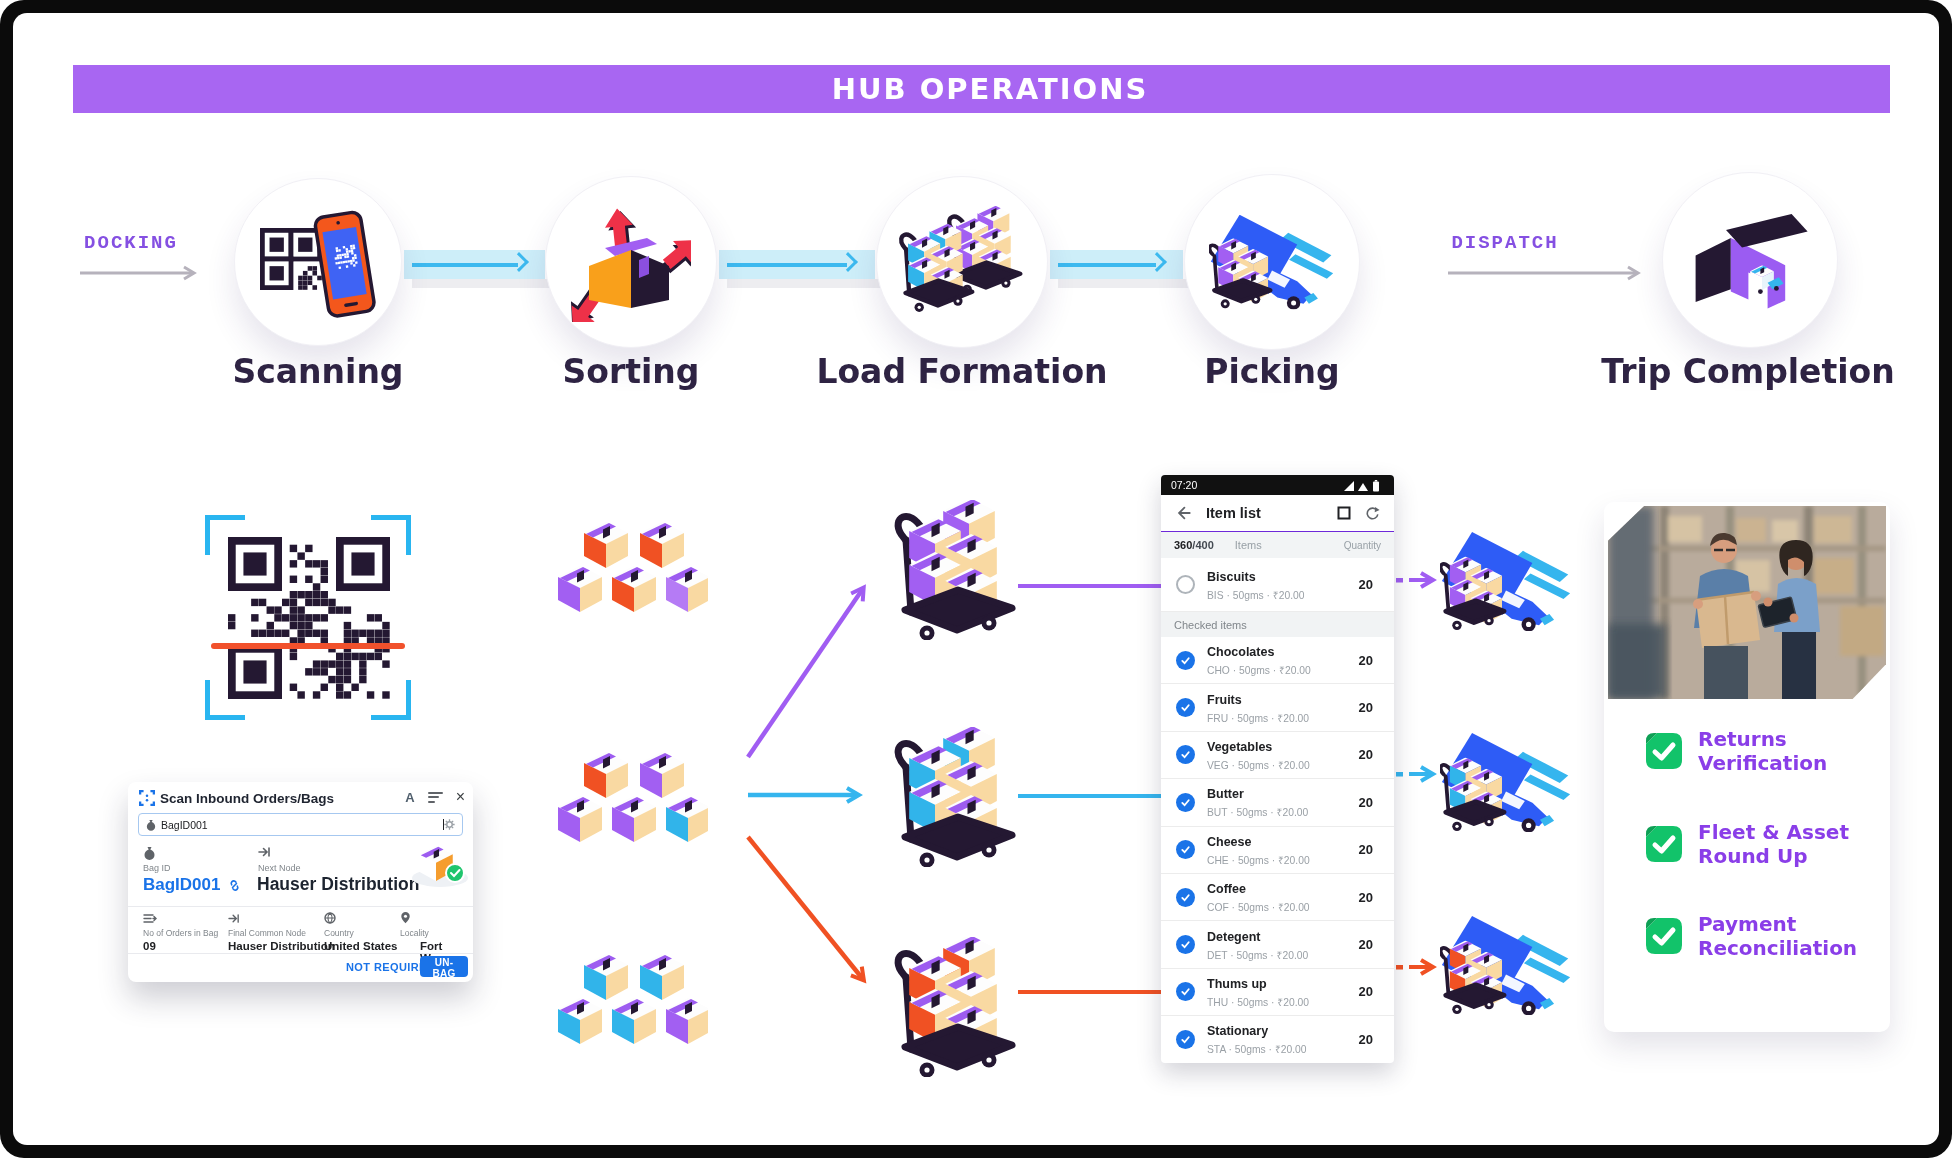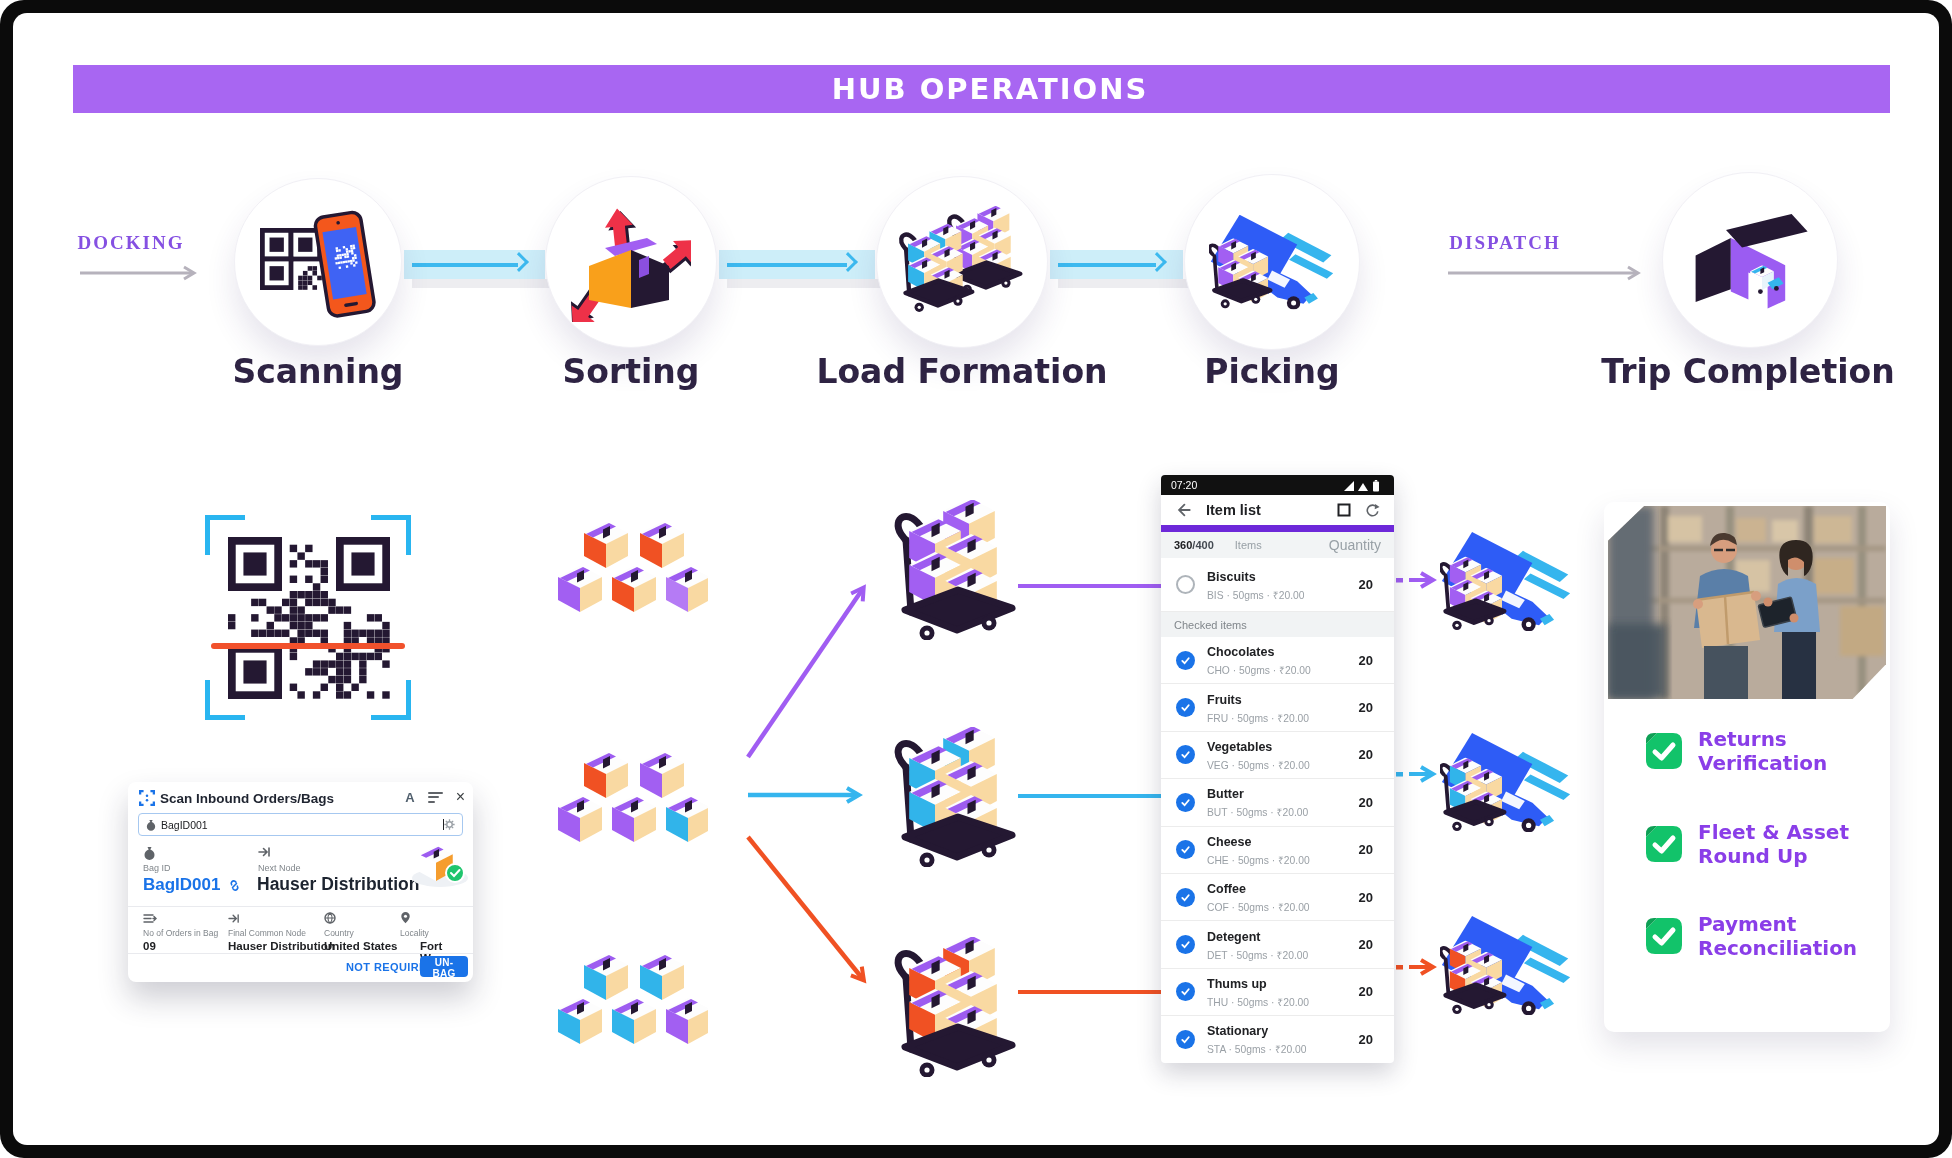--- a/index.html
+++ b/index.html
@@ -10,21 +10,21 @@
   .abs{position:absolute;}
 
   
   .banner{left:73px;top:65px;width:1817px;height:48px;background:#a866f2;display:flex;align-items:center;justify-content:center;}
   .banner span{color:#ffffff;font-family:"DejaVu Sans",sans-serif;font-weight:bold;font-size:29px;letter-spacing:2px;margin-left:17px;}
 
   
   .step-circle{border-radius:50%;background:#ffffff;border:1px solid #f1f0f5;
                box-shadow:0 18px 30px rgba(60,45,110,.12);display:flex;align-items:center;justify-content:center;}
   .step-label{font-family:"DejaVu Sans",sans-serif;font-weight:bold;font-size:33px;color:#2e2343;text-align:center;}
-  .port-label{font-family:Liberation Serif, serif;font-weight:bold;font-size:19px;letter-spacing:2px;color:#8550e2;text-align:center;}
+  .port-label{font-family:Liberation Mono, monospace;font-weight:bold;font-size:19px;letter-spacing:2px;color:#8550e2;text-align:center;}
   .band{background:#cdeef9;height:29px;}
   .band:after{content:"";position:absolute;left:8px;right:-8px;top:29px;height:9px;background:#ededf0;}
   .band .cyanline{position:absolute;left:8px;top:13px;height:3.5px;background:#3cb9ef;}
   .band .chev{position:absolute;top:5px;width:14px;height:14px;border-top:3.5px solid #3cb9ef;border-right:3.5px solid #3cb9ef;transform:rotate(45deg);background:transparent;}
 
   
   .qrwrap{left:205px;top:515px;width:206px;height:205px;}
   .corner{position:absolute;width:40px;height:40px;border-color:#29b5f0;border-style:solid;}
   .c-tl{left:0;top:0;border-width:5px 0 0 5px;}
   .c-tr{right:0;top:0;border-width:5px 5px 0 0;}
@@ -50,27 +50,27 @@
   .btn-unbag{position:absolute;left:292px;top:174px;width:48px;height:21px;background:#1a73e8;color:#fff;border:none;border-radius:4px;
              font-size:10px;font-weight:bold;font-family:inherit;letter-spacing:.3px;}
   .btn-notreq{position:absolute;left:212px;top:178px;background:none;border:none;color:#1a73e8;font-size:11px;font-weight:bold;
               font-family:inherit;letter-spacing:.4px;}
 
   
   .phone{left:1161px;top:475px;width:233px;height:588px;background:#fff;border-radius:4px;overflow:hidden;
          box-shadow:0 10px 24px rgba(30,30,60,.20);font-family:"Liberation Sans",sans-serif;display:flex;flex-direction:column;}
   .statusbar{height:20px;background:#111111;color:#fff;display:flex;align-items:center;padding:0 10px;flex:none;}
   .statusbar .time{font-size:10.5px;}
-  .appbar{height:37px;display:flex;align-items:center;padding:2px 14px;flex:none;border-bottom:7px solid #6d28d9;}
+  .appbar{height:37px;display:flex;align-items:center;padding:2px 14px;flex:none;border-bottom:1px solid #6d28d9;}
   .appbar .title{font-size:14.5px;font-weight:bold;color:#202124;margin-left:14px;flex:1;}
   .subhdr{height:26px;background:#f2f4f5;display:flex;align-items:center;padding:0 13px;flex:none;}
   .subhdr .cnt{font-size:11px;font-weight:bold;color:#202124;}
   .subhdr .cnt2{font-size:11px;font-weight:bold;color:#444a52;}
   .subhdr .lbl{font-size:11px;color:#98a0a6;margin-left:21px;flex:1;}
-  .subhdr .qty{font-size:14px;color:#98a0a6;}
+  .subhdr .qty{font-size:10px;color:#98a0a6;}
   .prow{display:flex;align-items:center;padding:0 15px;border-bottom:1px solid #ececec;flex:none;}
   .prow .txt{margin-left:12px;flex:1;}
   .prow .nm{font-size:12.5px;font-weight:bold;color:#202124;}
   .prow .mt{font-size:10.3px;color:#9aa0a6;margin-top:2px;}
   .prow .q{font-size:13px;font-weight:bold;color:#202124;margin-right:6px;}
   .ucheck{width:19px;height:19px;border:2px solid #aeb4ba;border-radius:50%;flex:none;}
   .bcheck{width:19px;height:19px;background:#1a73e8;border-radius:50%;flex:none;display:flex;align-items:center;justify-content:center;}
   .secband{height:25px;background:#f1f3f4;display:flex;align-items:center;padding:0 13px;font-size:11px;color:#80868b;flex:none;}
 
   

